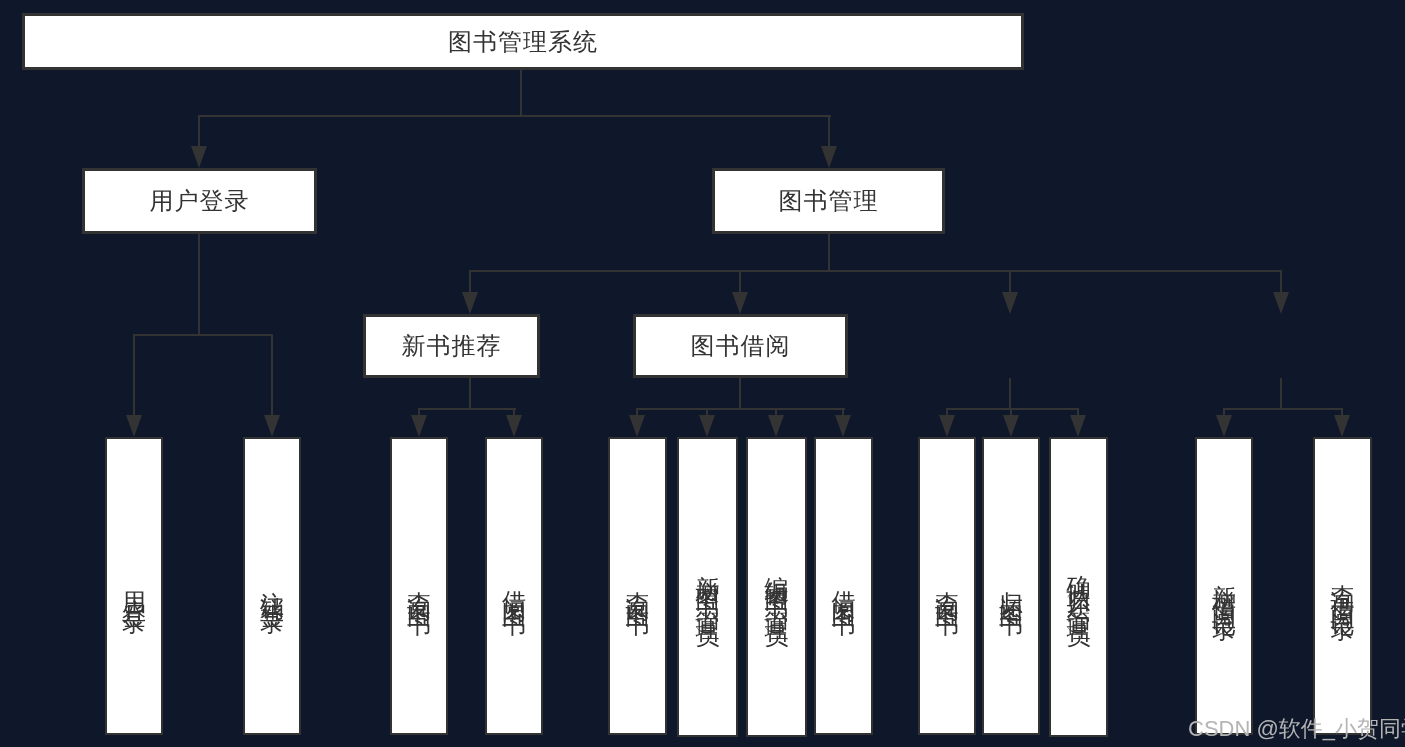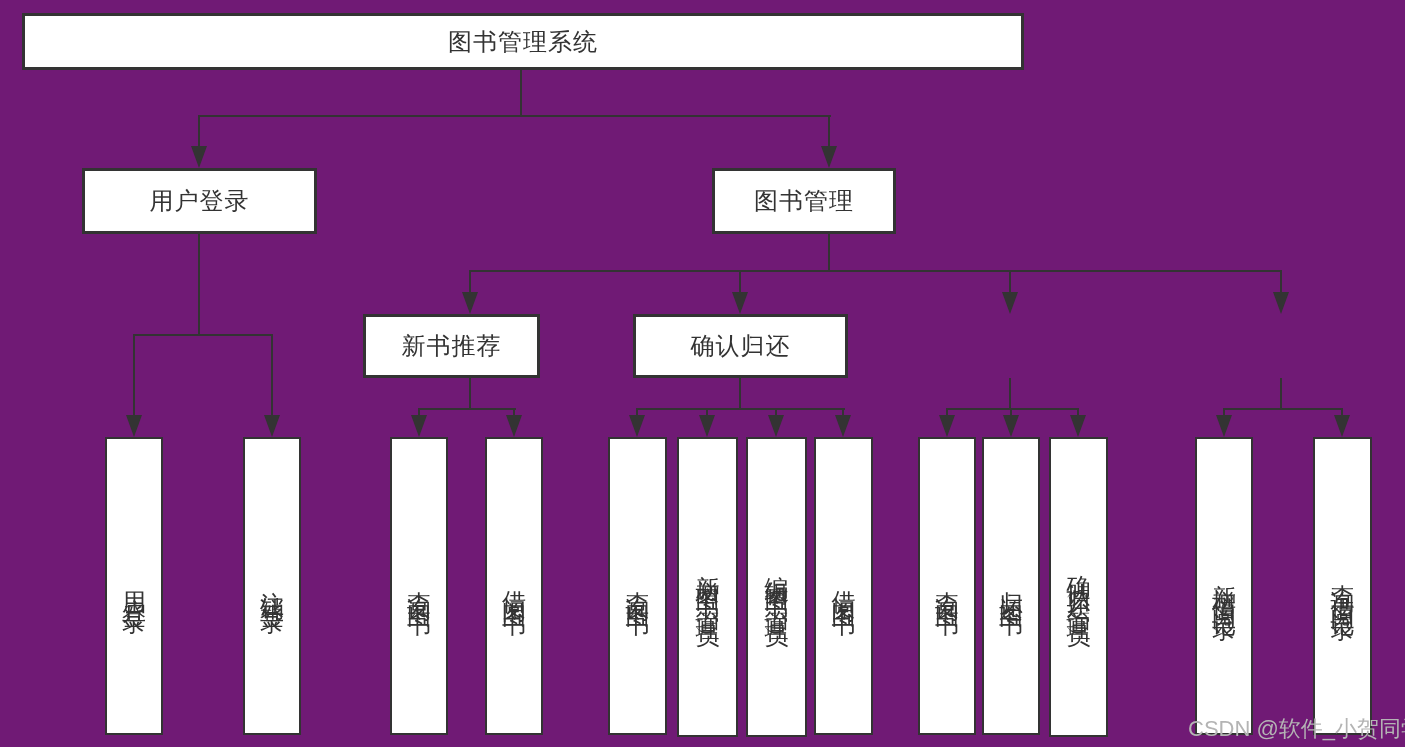--- a/index.html
+++ b/index.html
@@ -1,20 +1,20 @@
 <!DOCTYPE html>
 <html><head>
 <meta charset="utf-8">
 <style>
   html, body { margin: 0; padding: 0; background: #ffffff; }
   .canvas {
     position: relative;
     width: 1405px;
     height: 747px;
-    background: #701a75;
+    background: #0f172a;
     font-family: "Liberation Sans", "DejaVu Sans", sans-serif;
     overflow: hidden;
   }
   .node {
     position: absolute;
     box-sizing: border-box;
     background: #ffffff;
     border: 3px solid #333333;
     color: #333333;
     display: flex;
@@ -66,42 +66,42 @@
   <div class="node hnode" style="left:22px; top:13px; width:1002px; height:57px;">图书管理系统</div>
 
   <div class="vline" style="left:520px; top:70px; height:47px;"></div>
   <div class="hline" style="left:198px; top:115px; width:633px;"></div>
   <div class="vline" style="left:198px; top:115px; height:33px;"></div>
   <div class="arrowhead" style="left:191px; top:146px;"></div>
   <div class="vline" style="left:828px; top:115px; height:33px;"></div>
   <div class="arrowhead" style="left:821px; top:146px;"></div>
 
   <div class="node hnode" style="left:82px; top:168px; width:235px; height:66px;">用户登录</div>
-  <div class="node hnode" style="left:712px; top:168px; width:184px; height:66px;">图书管理</div>
+  <div class="node hnode" style="left:712px; top:168px; width:233px; height:66px;">图书管理</div>
 
   <div class="vline" style="left:198px; top:234px; height:102px;"></div>
   <div class="hline" style="left:133px; top:334px; width:140px;"></div>
   <div class="vline" style="left:133px; top:334px; height:83px;"></div>
   <div class="arrowhead" style="left:126px; top:415px;"></div>
   <div class="vline" style="left:271px; top:334px; height:83px;"></div>
   <div class="arrowhead" style="left:264px; top:415px;"></div>
 
   <div class="vline" style="left:828px; top:234px; height:38px;"></div>
   <div class="hline" style="left:469px; top:270px; width:813px;"></div>
   <div class="vline" style="left:469px; top:270px; height:24px;"></div>
   <div class="arrowhead" style="left:462px; top:292px;"></div>
   <div class="vline" style="left:739px; top:270px; height:24px;"></div>
   <div class="arrowhead" style="left:732px; top:292px;"></div>
   <div class="vline" style="left:1009px; top:270px; height:24px;"></div>
   <div class="arrowhead" style="left:1002px; top:292px;"></div>
   <div class="vline" style="left:1280px; top:270px; height:24px;"></div>
   <div class="arrowhead" style="left:1273px; top:292px;"></div>
 
   <div class="node hnode" style="left:363px; top:314px; width:177px; height:64px;">新书推荐</div>
-  <div class="node hnode" style="left:633px; top:314px; width:215px; height:64px;">确认归还</div>
+  <div class="node hnode" style="left:633px; top:314px; width:215px; height:64px;">图书借阅</div>
 
   <div class="vline" style="left:469px; top:378px; height:32px;"></div>
   <div class="hline" style="left:418px; top:408px; width:98px;"></div>
   <div class="vline" style="left:418px; top:408px; height:10px;"></div>
   <div class="arrowhead" style="left:411px; top:415px;"></div>
   <div class="vline" style="left:513px; top:408px; height:10px;"></div>
   <div class="arrowhead" style="left:506px; top:415px;"></div>
 
   <div class="vline" style="left:739px; top:378px; height:32px;"></div>
   <div class="hline" style="left:636px; top:408px; width:209px;"></div>

